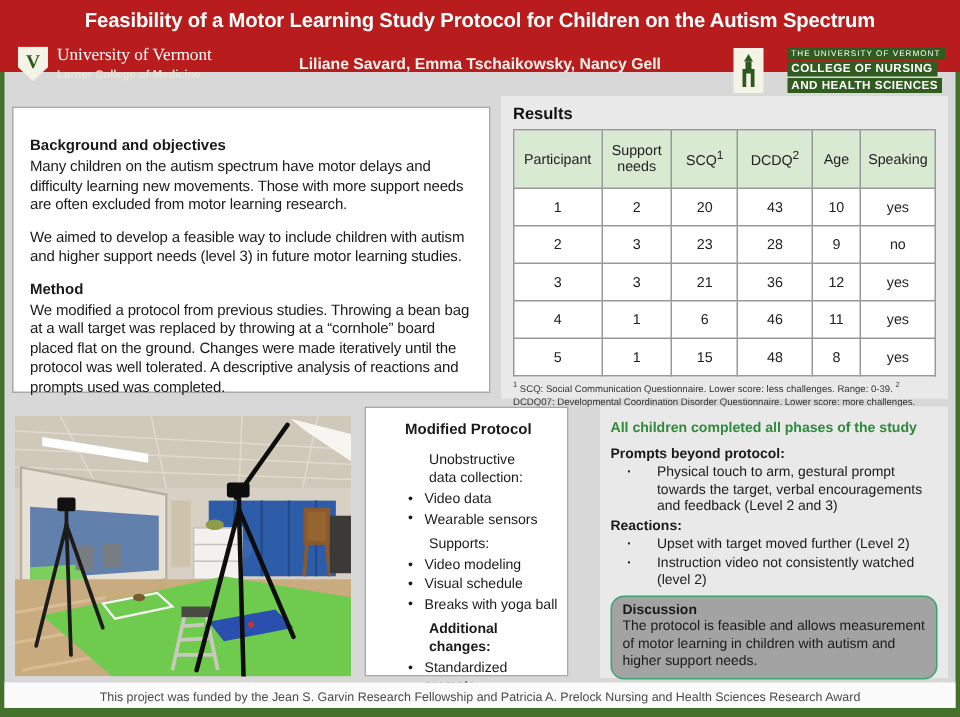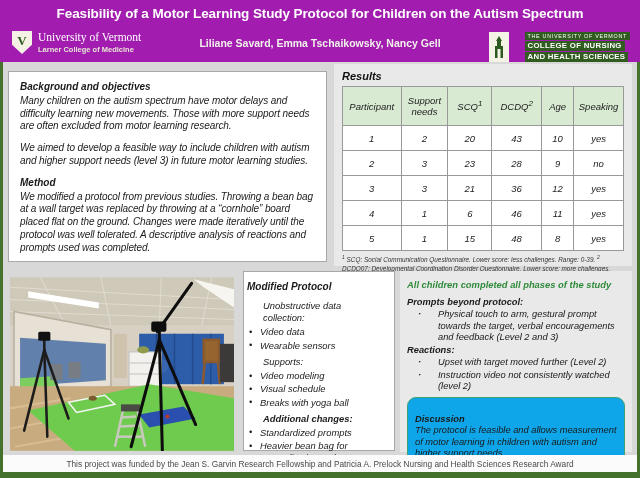--- a/index.html
+++ b/index.html
@@ -2,70 +2,70 @@
 <html><head>
 <meta charset="utf-8">
 <style>
   * { margin:0; padding:0; box-sizing:border-box; }
   body { background:#888; font-family:"Liberation Sans", sans-serif; }
   .poster{
     position:relative; width:640px; height:478px; background:#d8d8d8; overflow:hidden;
     box-shadow: inset 3px 0 0 #44712c, inset -3px 0 0 #44712c;
   }
   
-  .header{ position:absolute; top:0; left:0; right:0; height:62px; background:#a21caf; }
+  .header{ position:absolute; top:0; left:0; right:0; height:48px; background:#b91c1c; }
   .header .title{ text-align:center; padding-top:6px; font-size:13.5px; font-weight:bold; color:#ffffff; letter-spacing:-0.1px;}
   .header .authors{ text-align:center; margin-top:16px; font-size:10.5px; font-weight:bold; color:#f2f2ec; }
   .logo-left{ position:absolute; left:12px; top:31px; display:flex; gap:6px; align-items:center; }
   .shield{ width:20px; height:23px; background:#f5f2e6; clip-path:polygon(0 0,100% 0,100% 60%,50% 100%,0 60%);
            display:flex; align-items:center; justify-content:center; }
   .shield span{ font-family:"Liberation Serif", serif; font-weight:bold; font-size:13px; color:#2c5a1e; margin-top:-3px;}
   .uvm-name{ font-family:"Liberation Serif", serif; color:#ffffff; font-size:11.5px; line-height:1.1; }
   .uvm-sub{ font-size:7.5px; font-weight:bold; color:#e9e5d6; margin-top:1px; }
   .logo-right{ position:absolute; right:10px; top:32px; display:flex; gap:16px; align-items:stretch; }
   .tower-box{ width:20px; background:#f5f2e6; display:flex; align-items:center; justify-content:center; }
   .nursing-text{ display:flex; flex-direction:column; gap:1px; align-items:flex-start; }
   .nursing-text span{ background:#315c20; color:#fff; padding:0px 3px; display:block; }
   .nl1{ font-size:5.4px; letter-spacing:0.7px; line-height:1.5; }
   .nl2,.nl3{ font-size:7.8px; font-weight:bold; letter-spacing:0.3px; line-height:1.25; }
   
-  .panel{ position:absolute;font-style:italic; }
+  .panel{ position:absolute; }
   .panel-white{ background:#ffffff; border:1px solid #a8a8a8; }
   .panel-gray{ background:#e9e9e9; }
   
-  .bg-panel{ left:8px; top:71px; width:319px; height:191px; padding:9px 11px; font-size:10px; line-height:1.28; color:#1a1a1a; }
+  .bg-panel{ left:8px; top:71px; width:319px; height:191px; padding:20px 11px; font-size:10px; line-height:1.28; color:#1a1a1a; }
   .bg-panel h3{ font-size:10px; margin-bottom:1px; }
   .bg-panel p{ margin-bottom:9px; letter-spacing:-0.1px; }
   .bg-panel .method-h{ margin-top:3px; }
   
   .results-panel{ left:334px; top:64px; width:298px; height:202px; padding:6px 8px; }
   .results-panel h3{ font-size:11px; color:#111; margin-bottom:4px; }
   table.results{ border-collapse:collapse; width:100%; background:#fff; font-size:9.5px; color:#222; table-layout:fixed; }
   table.results th{ background:#d9ead3; font-weight:normal; border:1px solid #999; padding:8px 2px; text-align:center; }
   table.results td{ border:1px solid #999; padding:6.5px 2px; text-align:center; }
   .footnote{ font-size:6.4px; color:#333; margin-top:3px; line-height:1.35; letter-spacing:0; }
   .footnote sup{ font-size:5px; }
   
   .photo{ position:absolute; left:10px; top:277px; width:224px; height:174px; }
   
-  .protocol-panel{ left:243px; top:271px; width:152px; height:180px; padding:8px 5px 0 3px; font-size:9.4px; line-height:1.3; color:#1a1a1a; }
+  .protocol-panel{ left:243px; top:271px; width:136px; height:180px; padding:8px 5px 0 26px; font-size:9.4px; line-height:1.3; color:#1a1a1a; }
   .protocol-panel h3{ font-size:10px; margin-bottom:7px; }
   .protocol-panel .plabel{ margin:3px 16px 2px; }
   .protocol-panel .plabel-b{ font-weight:bold; }
   .protocol-panel ul{ list-style:none; margin-bottom:4px; }
   .protocol-panel li{ position:relative; padding-left:13px; margin-bottom:1px; }
   .protocol-panel li::before{ content:"•"; position:absolute; left:2px; top:-0.5px; }
   
   .findings-panel{ left:400px; top:271px; width:232px; height:181px; padding:6px 7px; font-size:9.3px; line-height:1.24; color:#1a1a1a; }
   .f-title{ color:#2f8a3b; font-weight:bold; font-size:9.4px; white-space:nowrap; margin:2px 0 6px; }
   .f-label{ font-weight:bold; margin-bottom:1px; }
   .findings-panel ul{ list-style:none; margin-bottom:1px; }
   .findings-panel li{ position:relative; padding-left:31px; margin-bottom:1px; }
   .findings-panel li::before{ content:"·"; position:absolute; left:11px; top:0; font-weight:bold; }
-  .discussion{ margin-top:4px; background:#0ea5e9; border:1.5px solid #3fa371; border-radius:9px; padding:16px 7px 5px; }
+  .discussion{ margin-top:4px; background:#a3a3a3; border:1.5px solid #3fa371; border-radius:9px; padding:3px 7px 5px; }
   .discussion .d-h{ font-weight:bold; }
   
   .footer{ position:absolute; left:3px; right:3px; bottom:6px; height:17px; background:#fbfbfb;
            display:flex; align-items:center; justify-content:center; font-size:8.3px; color:#4a4a4a; }
   .bottom-bar{ position:absolute; left:0; right:0; bottom:0; height:6px; background:#44712c; }
 </style>
 </head>
 <body>
 
 <div class="poster">

